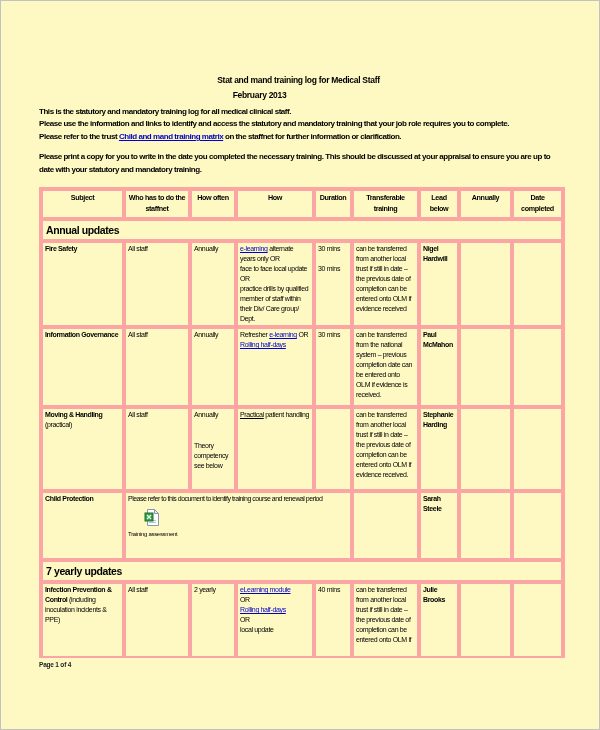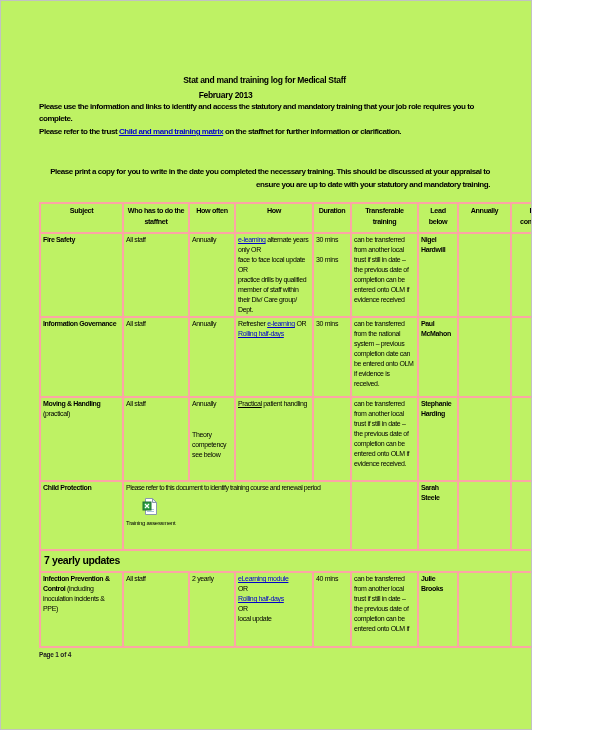--- a/index.html
+++ b/index.html
@@ -1,43 +1,43 @@
 <!DOCTYPE html>
 <html><head>
 <meta charset="utf-8">
 <style>
   html,body { margin:0; padding:0; background:#fff; }
   .page {
     position:relative;
-    width:532px; height:730px;
+    width:600px; height:730px;
     box-sizing:border-box;
     border:1px solid #c2c2c2;
-    background:#bef264;
+    background:#fef9c3;
     color:#000;
     font-family:"Liberation Sans", sans-serif;
     overflow:hidden;
   }
   .doc { margin:74px 41px 0 38px; }
 
   .title { text-align:center; font-weight:bold; font-size:8.5px; letter-spacing:-0.3px; line-height:11px; }
   .date  { text-align:center; padding-right:78px; font-weight:bold; font-size:8.5px; letter-spacing:-0.3px; line-height:11px; margin-top:4px; }
 
   p.b { margin:0; font-weight:bold; font-size:8px; letter-spacing:-0.45px; line-height:12.4px; }
   p.first { margin-top:5px; }
-  p.note { margin-top:28px;text-align:right; }
+  p.note { margin-top:8px; }
 
   .lnk { color:#0000cc; text-decoration:underline; cursor:pointer; }
   .u { text-decoration:underline; }
 
   table.grid {
     border-collapse:collapse; table-layout:fixed;
     width:522px; margin-top:11px;
   }
   .grid td, .grid th {
-    border:2px solid #fca5a5;
+    border:4px solid #fca5a5;
     vertical-align:top;
     padding:1px 2px;
     font-size:7px; line-height:10px; letter-spacing:-0.35px;
     font-weight:normal; text-align:left;
     overflow:hidden;
     word-wrap:break-word;
   }
   .grid th { text-align:center; font-weight:bold; font-size:7.2px; line-height:10.5px; padding-top:2px; }
   .grid .bold { font-weight:bold; }
 
@@ -68,20 +68,21 @@
 </style>
 </head>
 <body>
 
 <div class="page">
   <div class="doc">
 
     <div class="title">Stat and mand training log for Medical Staff</div>
     <div class="date">February 2013</div>
 
+    <p class="b first">This is the statutory and mandatory training log for all medical clinical staff.</p>
     <p class="b">Please use the information and links to identify and access the statutory and mandatory training that your job role requires you to complete.</p>
     <p class="b"><span>Please refer to the trust </span><a class="lnk">Child and mand training matrix</a><span> on the staffnet for further information or clarification.</span></p>
 
     <p class="b note">Please print a copy for you to write in the date you completed the necessary training.  This should be discussed at your appraisal to ensure you are up to date with your statutory and mandatory training.</p>
 
     <table class="grid">
       <colgroup>
         <col style="width:83px">
           <col style="width:66px">
           <col style="width:46px">
@@ -98,20 +99,23 @@
           <th>Who has to do the staffnet</th>
           <th>How often</th>
           <th>How</th>
           <th>Duration</th>
           <th>Transferable training</th>
           <th>Lead below</th>
           <th>Annually</th>
           <th>Date completed</th>
         </tr>
 
+        <tr class="r-section">
+          <td colspan="9">Annual updates</td>
+        </tr>
 
         <tr class="r-fire">
           <td class="bold">Fire Safety</td>
           <td>All staff</td>
           <td>Annually</td>
           <td>
             <div><a class="lnk">e-learning</a><span> alternate years only OR</span></div>
             <div>face to face local update OR</div>
             <div>practice drills by qualified member of staff within their Div/ Care group/ Dept.</div>
           </td>

